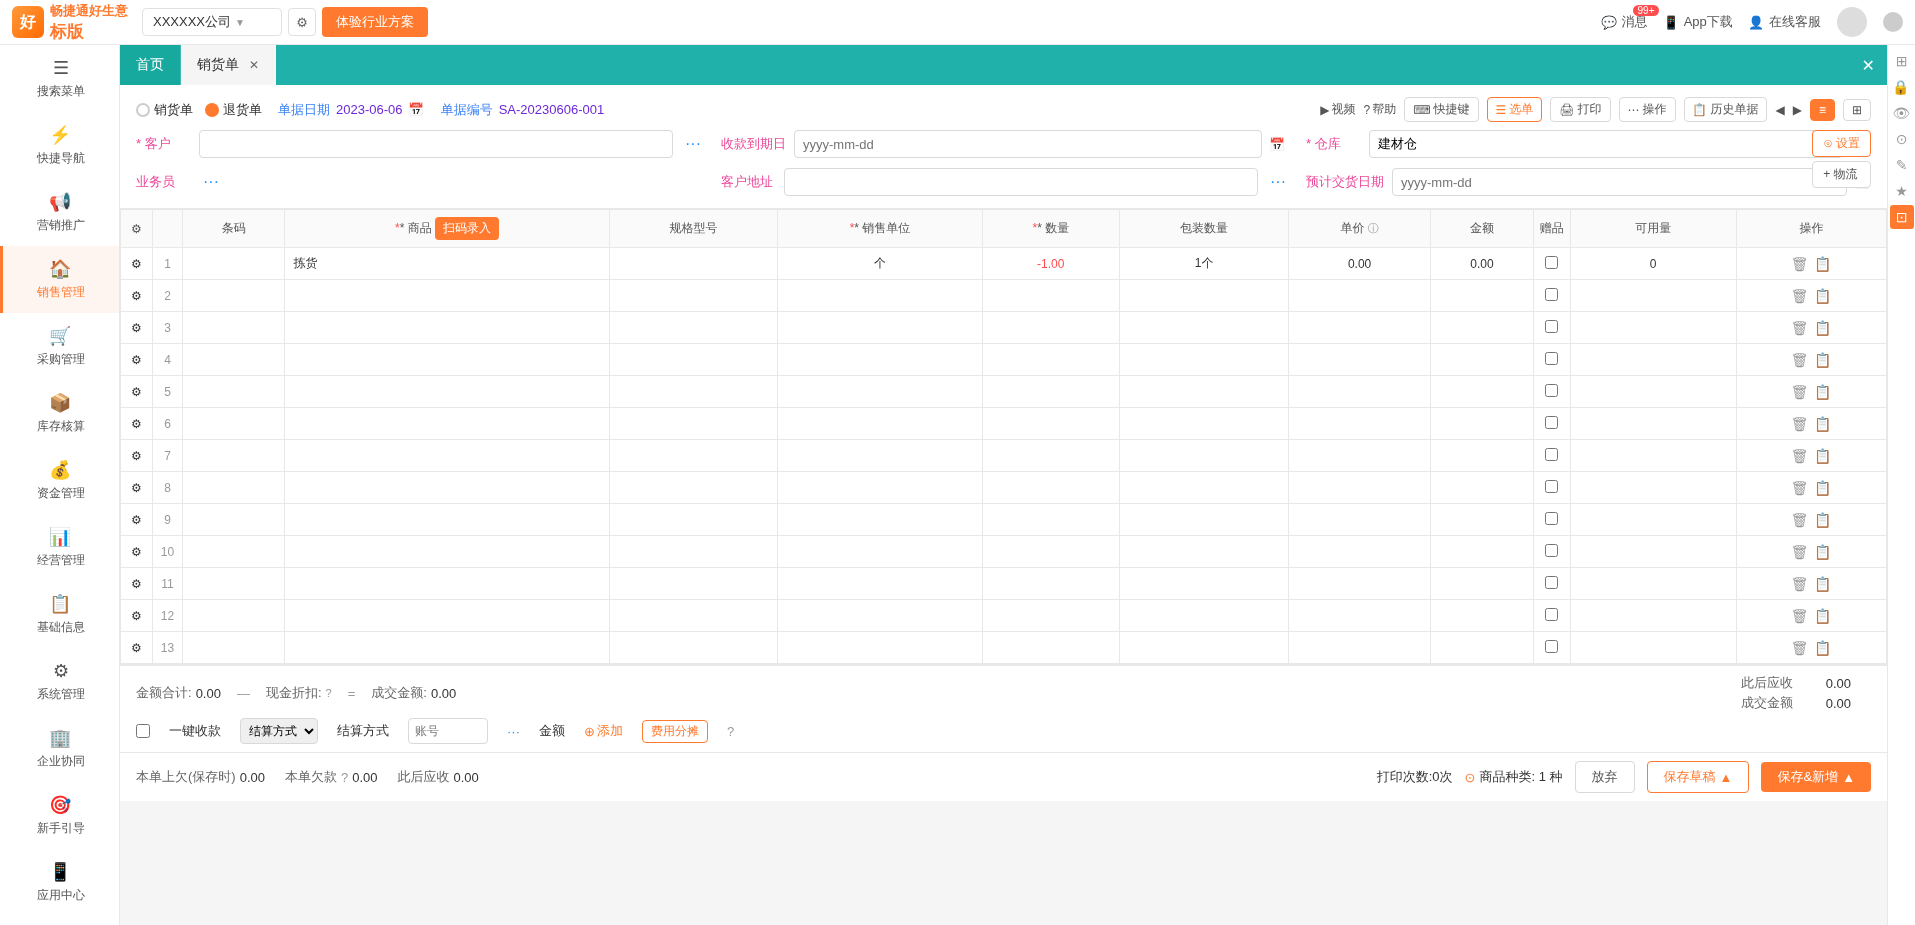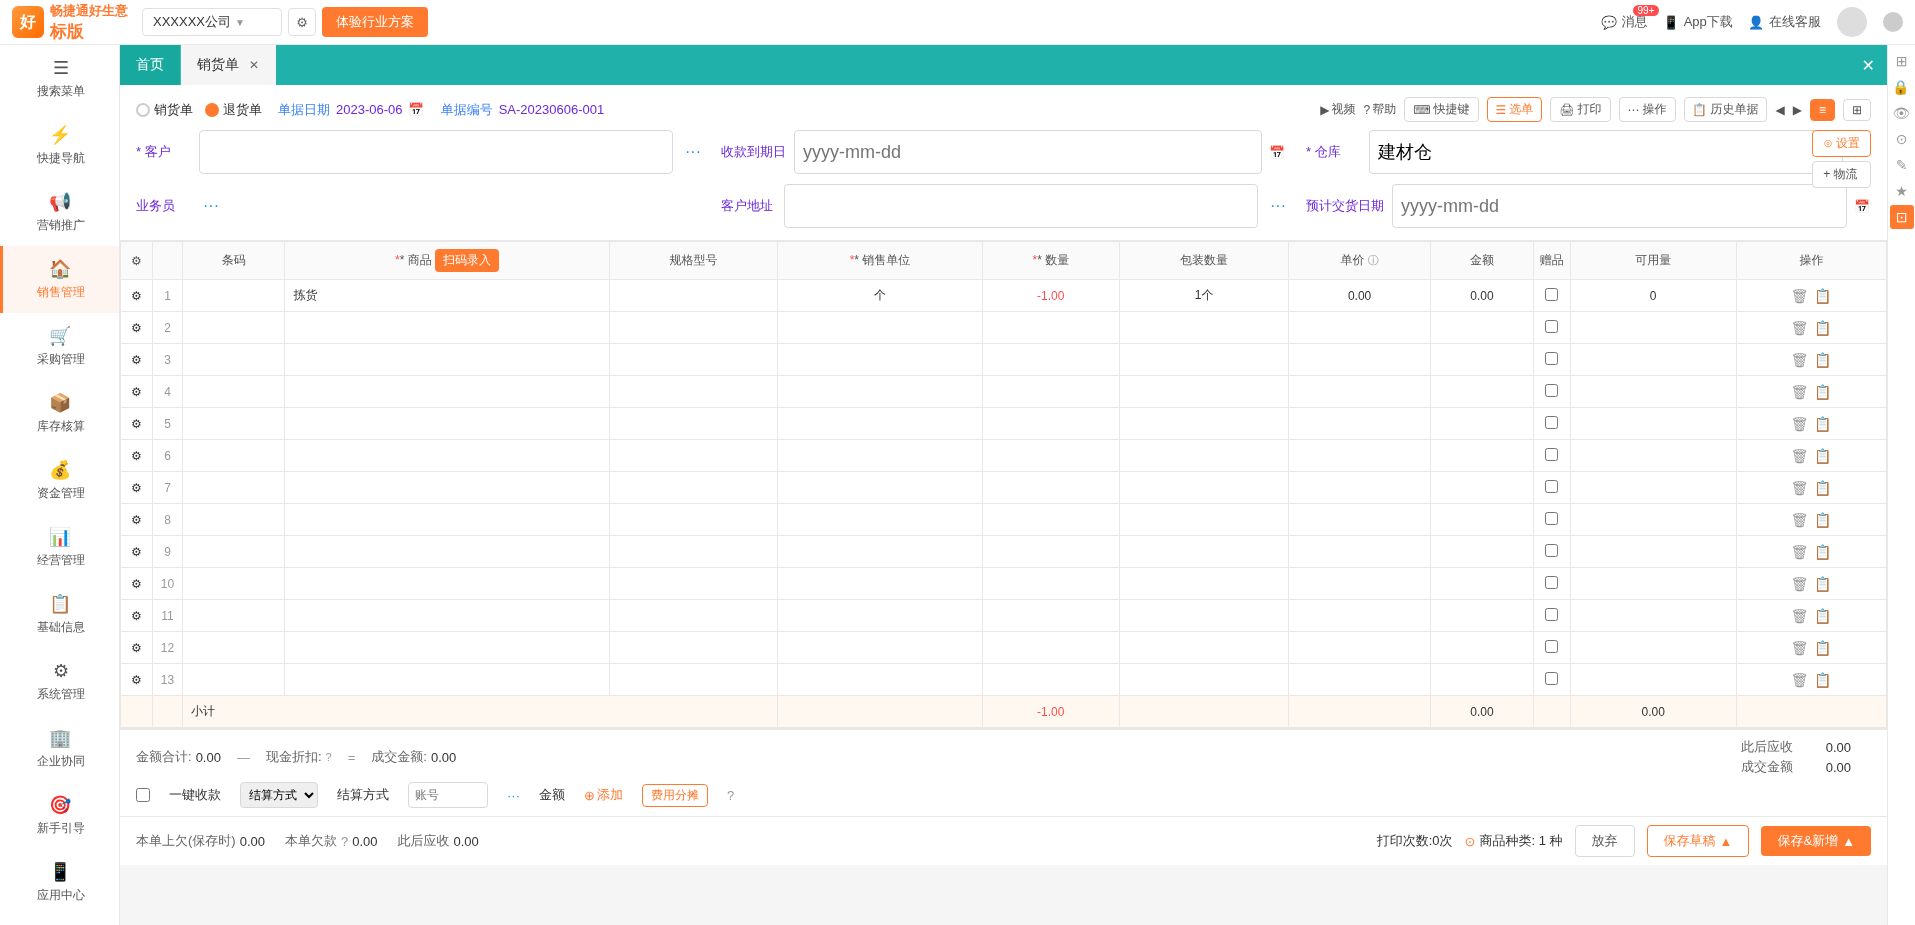--- a/index.html
+++ b/index.html
@@ -50,22 +50,22 @@
     .form-date { display: flex; align-items: center; gap: 6px; font-size: 13px; }
     .form-date-label { color: #3b82f6; }
     .form-date-value { color: #6d28d9; font-weight: 500; }
     .form-id { display: flex; align-items: center; gap: 6px; font-size: 13px; }
     .form-actions { display: flex; align-items: center; gap: 8px; margin-left: auto; }
     .action-link { color: #555; font-size: 12px; display: flex; align-items: center; gap: 2px; cursor: pointer; }
     .action-btn { padding: 3px 8px; border: 1px solid #d9d9d9; border-radius: 4px; cursor: pointer; font-size: 12px; background: #fff; color: #555; display: flex; align-items: center; gap: 3px; }
 
     .form-fields { display: grid; grid-template-columns: 1fr 1fr 1fr; gap: 10px 20px; }
     .field-row { display: flex; align-items: center; gap: 8px; }
-    .field-label { color: #6d28d9; font-size: 13px; white-space: nowrap; min-width: 55px; }
-    .field-input { flex: 1; height: 44px; border: 1px solid #d9d9d9; border-radius: 4px; padding: 12px 8px; font-size: 18px; outline: none; }
+    .field-label { color: #ec4899; font-size: 13px; white-space: nowrap; min-width: 55px; }
+    .field-input { flex: 1; height: 28px; border: 1px solid #d9d9d9; border-radius: 4px; padding: 12px 8px; font-size: 13px; outline: none; }
     .field-dots { color: #1890ff; cursor: pointer; font-size: 16px; margin-left: 4px; }
     .field-cal { color: #666; cursor: pointer; }
     .btn-set { background: #fff; border: 1px solid #ff7a2f; color: #ff7a2f; padding: 4px 10px; border-radius: 4px; cursor: pointer; font-size: 12px; display: flex; align-items: center; gap: 2px; }
     .btn-logistics { background: #fff; border: 1px solid #d9d9d9; color: #555; padding: 4px 10px; border-radius: 4px; cursor: pointer; font-size: 12px; display: flex; align-items: center; gap: 2px; }
 
     
     .table-area { background: #fff; margin: 0; overflow: hidden; }
     .scan-btn { background: #ff7a2f; color: white; border: none; border-radius: 4px; padding: 3px 8px; cursor: pointer; font-size: 12px; }
 
     table { width: 100%; border-collapse: collapse; font-size: 12px; }
@@ -615,33 +615,20 @@
     <td></td>
     <td class="checkbox-cell"><input type="checkbox" style=""></td>
     <td></td>
     <td>
       <div class="action-icons">
         <span class="action-icon">🗑</span>
         <span class="action-icon">📋</span>
       </div>
     </td>
   </tr>
-                  <tr class="subtotal-row">
-  <td></td>
-  <td></td>
-  <td colspan="3" style="text-align:left;padding-left:8px;">小计</td>
-  <td></td>
-  <td class="col-red">-1.00</td>
-  <td></td>
-  <td></td>
-  <td>0.00</td>
-  <td></td>
-  <td>0.00</td>
-  <td></td>
-</tr>
                 </tbody>
             </table>
           </div>
         </div>
       </div>
 
       <div class="bottom-area">
         <div class="summary-row">
           <div class="summary-item">
             <span class="summary-label">金额合计:</span>

